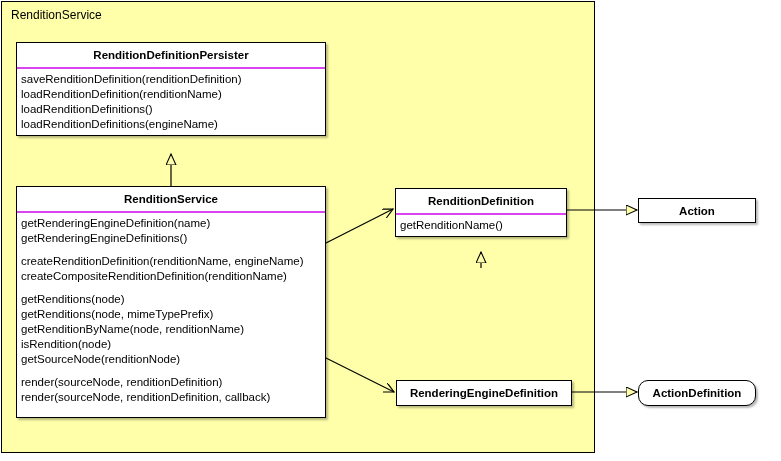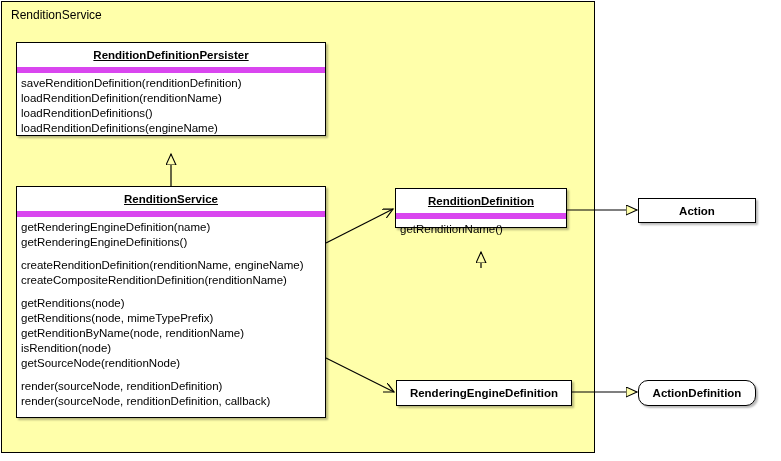--- a/index.html
+++ b/index.html
@@ -48,22 +48,21 @@
   .class-title {
     font-size: 11.5px;
     font-weight: bold;
     text-align: center;
     color: #000000;
     padding: 5px 4px 5px 4px;
     line-height: 14px;
     white-space: nowrap;
   }
   .class-title.with-divider {
-    border-bottom: 6px solid #d946ef;
-    text-decoration: underline;
+    border-bottom: 2px solid #d946ef;
   }
   .class-body {
     padding: 3px 0 16px 4px;
   }
   .member {
     font-size: 11.5px;
     line-height: 15px;
     color: #000000;
     white-space: nowrap;
   }
@@ -137,21 +136,21 @@
         <div class="member">getRenditions(node, mimeTypePrefix)</div>
         <div class="member">getRenditionByName(node, renditionName)</div>
         <div class="member">isRendition(node)</div>
         <div class="member">getSourceNode(renditionNode)</div>
         <div class="member spacer"></div>
         <div class="member">render(sourceNode, renditionDefinition)</div>
         <div class="member">render(sourceNode, renditionDefinition, callback)</div>
       </div>
   </div>
 
-  <div class="uml-class" id="cls-2" style="left: 395px; top: 188px; width: 172px; height: 40px;">
+  <div class="uml-class" id="cls-2" style="left: 395px; top: 188px; width: 172px; height: 49px;">
     <div class="class-title with-divider">RenditionDefinition</div>
     <div class="class-body" id="cls-2-body">
         <div class="member">getRenditionName()</div>
       </div>
   </div>
 
 
   <div class="uml-class" id="cls-4" style="left: 396px; top: 380px; width: 176px; height: 26px;">
     <div class="class-title">RenderingEngineDefinition</div>
 

